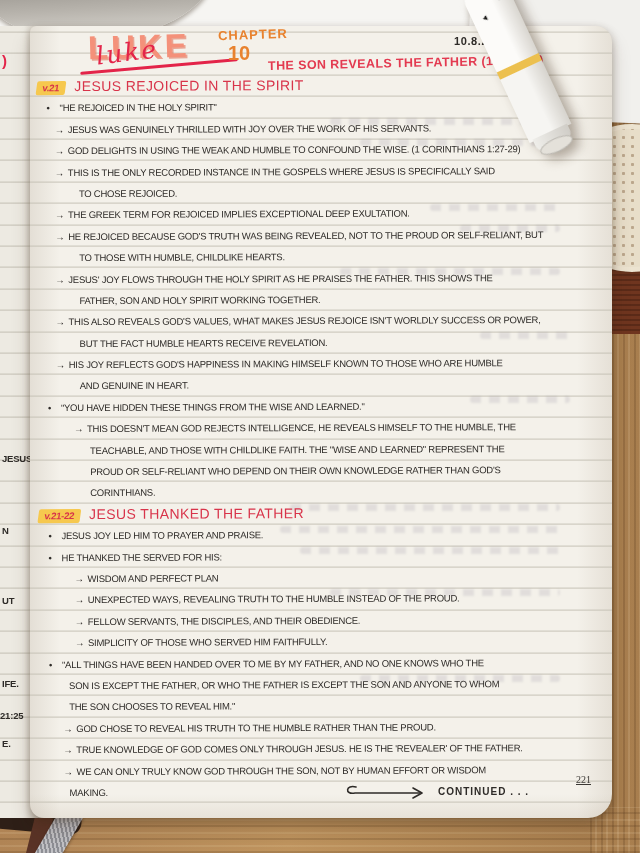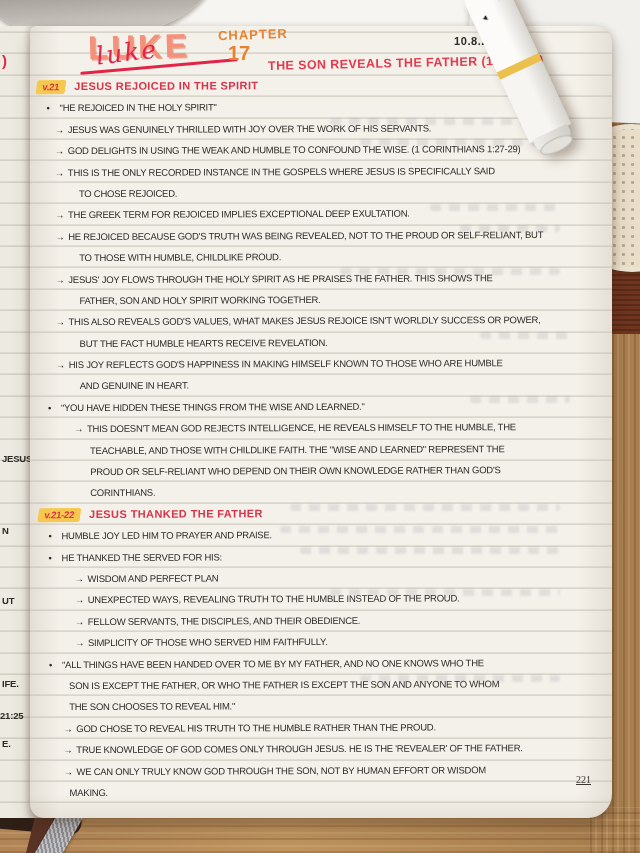--- a/index.html
+++ b/index.html
@@ -74,21 +74,21 @@
     letter-spacing:1px;transform:rotate(-2deg);}
   .chap-num{position:absolute;left:198px;top:16px;font-size:20px;font-weight:bold;color:#e8822e;}
   .lesson-title{position:absolute;left:238px;top:30px;font-size:12.5px;font-weight:bold;color:#e33a50;
     letter-spacing:.4px;transform:rotate(-1.2deg);white-space:nowrap;}
   .date{position:absolute;left:424px;top:9px;font-size:11px;font-weight:bold;color:#2e2b28;letter-spacing:.6px;}
   
   .rows{position:absolute;left:0;top:49.4px;width:100%;transform:rotate(-.25deg);}
   .row{height:21.4px;line-height:21.4px;white-space:nowrap;font-size:9.5px;letter-spacing:-.25px;color:#2e2b28;}
   .row .bullet{display:inline-block;width:13px;font-weight:bold;}
   .row .txt{}
-  .sect{color:#d8344a;font-weight:bold;font-size:11px;letter-spacing:.4px;}
+  .sect{color:#d8344a;font-weight:normal;font-size:14px;letter-spacing:.4px;}
   .chip{display:inline-block;background:#f6c84e;color:#d8344a;font-weight:bold;font-size:9.5px;
     padding:0 6px;margin-right:9px;border-radius:2px;transform:skewX(-8deg);line-height:14px;}
   
   .ghost{position:absolute;height:7px;filter:blur(.8px);opacity:.5;border-radius:3px;
     background:repeating-linear-gradient(90deg,rgba(125,118,142,.32) 0 11px,rgba(0,0,0,0) 11px 19px);}
   .ghost:nth-of-type(1){left:300px;top:92px;width:230px;}
   .ghost:nth-of-type(2){left:330px;top:113px;width:200px;}
   .ghost:nth-of-type(3){left:400px;top:178px;width:130px;}
   .ghost:nth-of-type(4){left:430px;top:199px;width:100px;}
   .ghost:nth-of-type(5){left:310px;top:242px;width:220px;}
@@ -155,62 +155,69 @@
   <div class="ghost"></div>
   <div class="ghost"></div>
   <div class="ghost"></div>
   <div class="ghost"></div>
 
   <div class="hdr">
     <span class="book-title">LUKE</span>
     <span class="book-script">luke</span>
     <span class="swash"></span>
     <span class="chap-label">CHAPTER</span>
-    <span class="chap-num">17</span>
+    <span class="chap-num">10</span>
     <span class="lesson-title">THE SON REVEALS THE FATHER (10:21-24)</span>
     <span class="date">10.8.2025</span>
   </div>
 
   <div class="rows" id="rows">
       <div class="row" style="padding-left: 8px;"><span class="chip">v.21</span><span class="sect">JESUS REJOICED IN THE SPIRIT</span></div>
       <div class="row" style="padding-left: 18px;"><span class="bullet">•</span><span class="txt">"HE REJOICED IN THE HOLY SPIRIT"</span></div>
       <div class="row" style="padding-left: 26px;"><span class="bullet">→</span><span class="txt">JESUS WAS GENUINELY THRILLED WITH JOY OVER THE WORK OF HIS SERVANTS.</span></div>
       <div class="row" style="padding-left: 26px;"><span class="bullet">→</span><span class="txt">GOD DELIGHTS IN USING THE WEAK AND HUMBLE TO CONFOUND THE WISE. (1 CORINTHIANS 1:27-29)</span></div>
       <div class="row" style="padding-left: 26px;"><span class="bullet">→</span><span class="txt">THIS IS THE ONLY RECORDED INSTANCE IN THE GOSPELS WHERE JESUS IS SPECIFICALLY SAID</span></div>
       <div class="row" style="padding-left: 50px;"><span class="txt">TO CHOSE REJOICED.</span></div>
       <div class="row" style="padding-left: 26px;"><span class="bullet">→</span><span class="txt">THE GREEK TERM FOR REJOICED IMPLIES EXCEPTIONAL DEEP EXULTATION.</span></div>
       <div class="row" style="padding-left: 26px;"><span class="bullet">→</span><span class="txt">HE REJOICED BECAUSE GOD'S TRUTH WAS BEING REVEALED, NOT TO THE PROUD OR SELF-RELIANT, BUT</span></div>
-      <div class="row" style="padding-left: 50px;"><span class="txt">TO THOSE WITH HUMBLE, CHILDLIKE PROUD.</span></div>
+      <div class="row" style="padding-left: 50px;"><span class="txt">TO THOSE WITH HUMBLE, CHILDLIKE HEARTS.</span></div>
       <div class="row" style="padding-left: 26px;"><span class="bullet">→</span><span class="txt">JESUS' JOY FLOWS THROUGH THE HOLY SPIRIT AS HE PRAISES THE FATHER. THIS SHOWS THE</span></div>
       <div class="row" style="padding-left: 50px;"><span class="txt">FATHER, SON AND HOLY SPIRIT WORKING TOGETHER.</span></div>
       <div class="row" style="padding-left: 26px;"><span class="bullet">→</span><span class="txt">THIS ALSO REVEALS GOD'S VALUES, WHAT MAKES JESUS REJOICE ISN'T WORLDLY SUCCESS OR POWER,</span></div>
       <div class="row" style="padding-left: 50px;"><span class="txt">BUT THE FACT HUMBLE HEARTS RECEIVE REVELATION.</span></div>
       <div class="row" style="padding-left: 26px;"><span class="bullet">→</span><span class="txt">HIS JOY REFLECTS GOD'S HAPPINESS IN MAKING HIMSELF KNOWN TO THOSE WHO ARE HUMBLE</span></div>
       <div class="row" style="padding-left: 50px;"><span class="txt">AND GENUINE IN HEART.</span></div>
       <div class="row" style="padding-left: 18px;"><span class="bullet">•</span><span class="txt">"YOU HAVE HIDDEN THESE THINGS FROM THE WISE AND LEARNED."</span></div>
       <div class="row" style="padding-left: 44px;"><span class="bullet">→</span><span class="txt">THIS DOESN'T MEAN GOD REJECTS INTELLIGENCE, HE REVEALS HIMSELF TO THE HUMBLE, THE</span></div>
       <div class="row" style="padding-left: 60px;"><span class="txt">TEACHABLE, AND THOSE WITH CHILDLIKE FAITH. THE "WISE AND LEARNED" REPRESENT THE</span></div>
       <div class="row" style="padding-left: 60px;"><span class="txt">PROUD OR SELF-RELIANT WHO DEPEND ON THEIR OWN KNOWLEDGE RATHER THAN GOD'S</span></div>
       <div class="row" style="padding-left: 60px;"><span class="txt">CORINTHIANS.</span></div>
       <div class="row" style="padding-left: 8px;"><span class="chip">v.21-22</span><span class="sect">JESUS THANKED THE FATHER</span></div>
-      <div class="row" style="padding-left: 18px;"><span class="bullet">•</span><span class="txt">HUMBLE JOY LED HIM TO PRAYER AND PRAISE.</span></div>
+      <div class="row" style="padding-left: 18px;"><span class="bullet">•</span><span class="txt">JESUS JOY LED HIM TO PRAYER AND PRAISE.</span></div>
       <div class="row" style="padding-left: 18px;"><span class="bullet">•</span><span class="txt">HE THANKED THE SERVED FOR HIS:</span></div>
       <div class="row" style="padding-left: 44px;"><span class="bullet">→</span><span class="txt">WISDOM AND PERFECT PLAN</span></div>
       <div class="row" style="padding-left: 44px;"><span class="bullet">→</span><span class="txt">UNEXPECTED WAYS, REVEALING TRUTH TO THE HUMBLE INSTEAD OF THE PROUD.</span></div>
       <div class="row" style="padding-left: 44px;"><span class="bullet">→</span><span class="txt">FELLOW SERVANTS, THE DISCIPLES, AND THEIR OBEDIENCE.</span></div>
       <div class="row" style="padding-left: 44px;"><span class="bullet">→</span><span class="txt">SIMPLICITY OF THOSE WHO SERVED HIM FAITHFULLY.</span></div>
       <div class="row" style="padding-left: 18px;"><span class="bullet">•</span><span class="txt">"ALL THINGS HAVE BEEN HANDED OVER TO ME BY MY FATHER, AND NO ONE KNOWS WHO THE</span></div>
       <div class="row" style="padding-left: 38px;"><span class="txt">SON IS EXCEPT THE FATHER, OR WHO THE FATHER IS EXCEPT THE SON AND ANYONE TO WHOM</span></div>
       <div class="row" style="padding-left: 38px;"><span class="txt">THE SON CHOOSES TO REVEAL HIM."</span></div>
       <div class="row" style="padding-left: 32px;"><span class="bullet">→</span><span class="txt">GOD CHOSE TO REVEAL HIS TRUTH TO THE HUMBLE RATHER THAN THE PROUD.</span></div>
       <div class="row" style="padding-left: 32px;"><span class="bullet">→</span><span class="txt">TRUE KNOWLEDGE OF GOD COMES ONLY THROUGH JESUS. HE IS THE 'REVEALER' OF THE FATHER.</span></div>
       <div class="row" style="padding-left: 32px;"><span class="bullet">→</span><span class="txt">WE CAN ONLY TRULY KNOW GOD THROUGH THE SON, NOT BY HUMAN EFFORT OR WISDOM</span></div>
       <div class="row" style="padding-left: 38px;"><span class="txt">MAKING.</span></div>
     </div>
 
+  <div class="continued">
+    <svg width="92" height="18" viewBox="0 0 92 18">
+      <path d="M16,5 C6,2 4,13 15,11 L80,11" fill="none" stroke="#2e2b28" stroke-width="1.6" stroke-linecap="round"></path>
+      <path d="M73,6 L82,11 L73,16" fill="none" stroke="#2e2b28" stroke-width="1.6" stroke-linecap="round" stroke-linejoin="round"></path>
+    </svg>
+    <span class="lbl">CONTINUED . . .</span>
+  </div>
   <span class="pageno">221</span>
 </div>
 
 <div class="marker">
   <div class="m-cap">
     <span class="m-cap-text">R.</span>
     <span class="m-cap-arrow">▼</span>
   </div>
   <div class="m-band"></div>
   <div class="m-body"></div>

